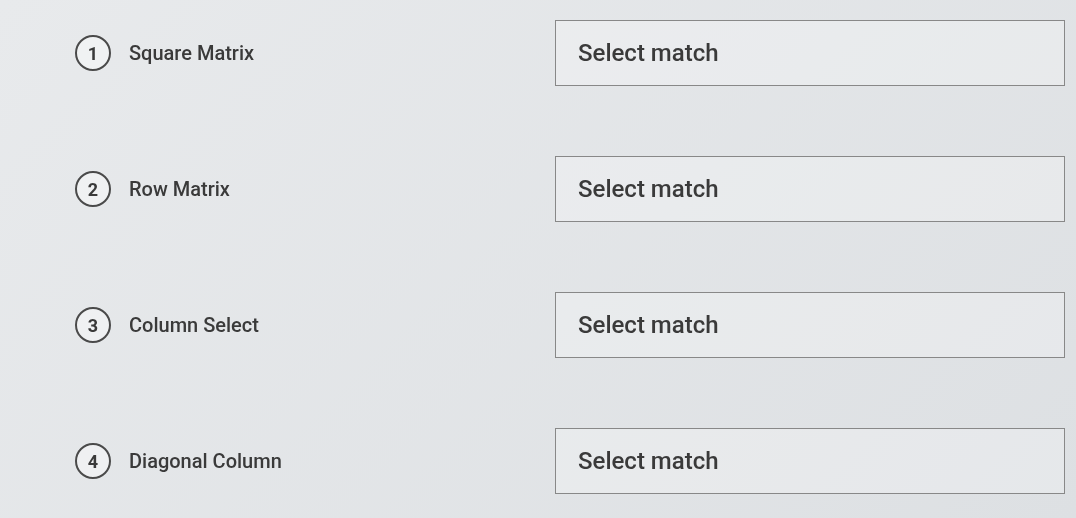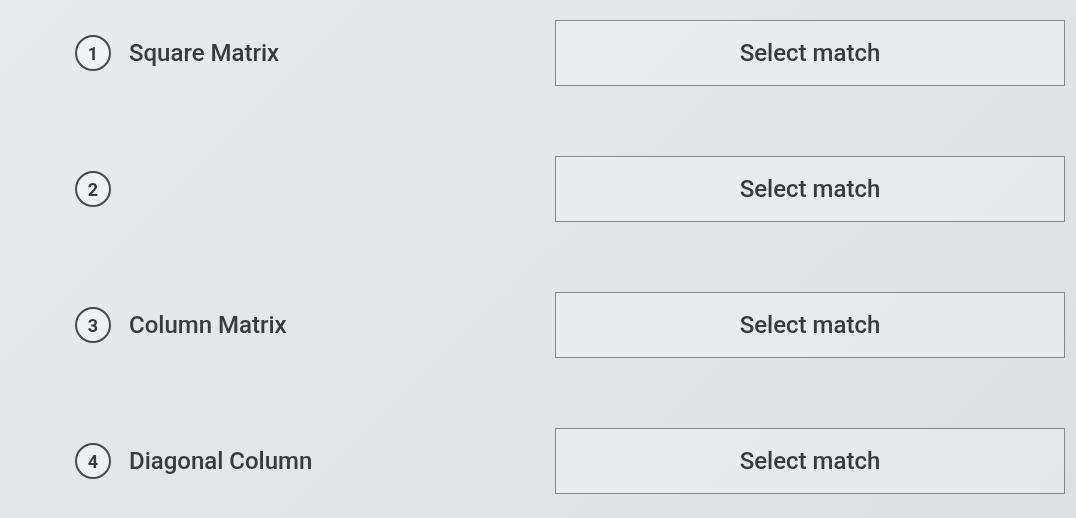--- a/index.html
+++ b/index.html
@@ -40,61 +40,61 @@
       display: flex;
       align-items: center;
       justify-content: center;
       font-weight: 700;
       font-size: 18px;
       color: #3a3a3a;
       background: rgba(255,255,255,0.4);
       flex-shrink: 0;
     }
     .term-label {
-      font-size: 24px;
+      font-size: 20px;
       font-weight: 500;
       color: #3a3a3a;
     }
     .select-box {
       border: 1.5px solid #888;
       background: rgba(255,255,255,0.25);
       padding: 18px 22px;
       font-size: 24px;
       font-weight: 500;
       color: #3a3a3a;
       min-width: 510px;
       cursor: pointer;
       user-select: none;
-      text-align: center;
     }
   </style>
 </head>
 <body>
 
 <div class="match-container">
 
   <div class="match-row">
     <div class="term-group">
       <div class="number-badge">1</div>
       <div class="term-label">Square Matrix</div>
     </div>
     <div class="select-box">Select match</div>
   </div>
 
   <div class="match-row">
     <div class="term-group">
       <div class="number-badge">2</div>
+      <div class="term-label">Row Matrix</div>
     </div>
     <div class="select-box">Select match</div>
   </div>
 
   <div class="match-row">
     <div class="term-group">
       <div class="number-badge">3</div>
-      <div class="term-label">Column Matrix</div>
+      <div class="term-label">Column Select</div>
     </div>
     <div class="select-box">Select match</div>
   </div>
 
   <div class="match-row">
     <div class="term-group">
       <div class="number-badge">4</div>
       <div class="term-label">Diagonal Column</div>
     </div>
     <div class="select-box">Select match</div>

